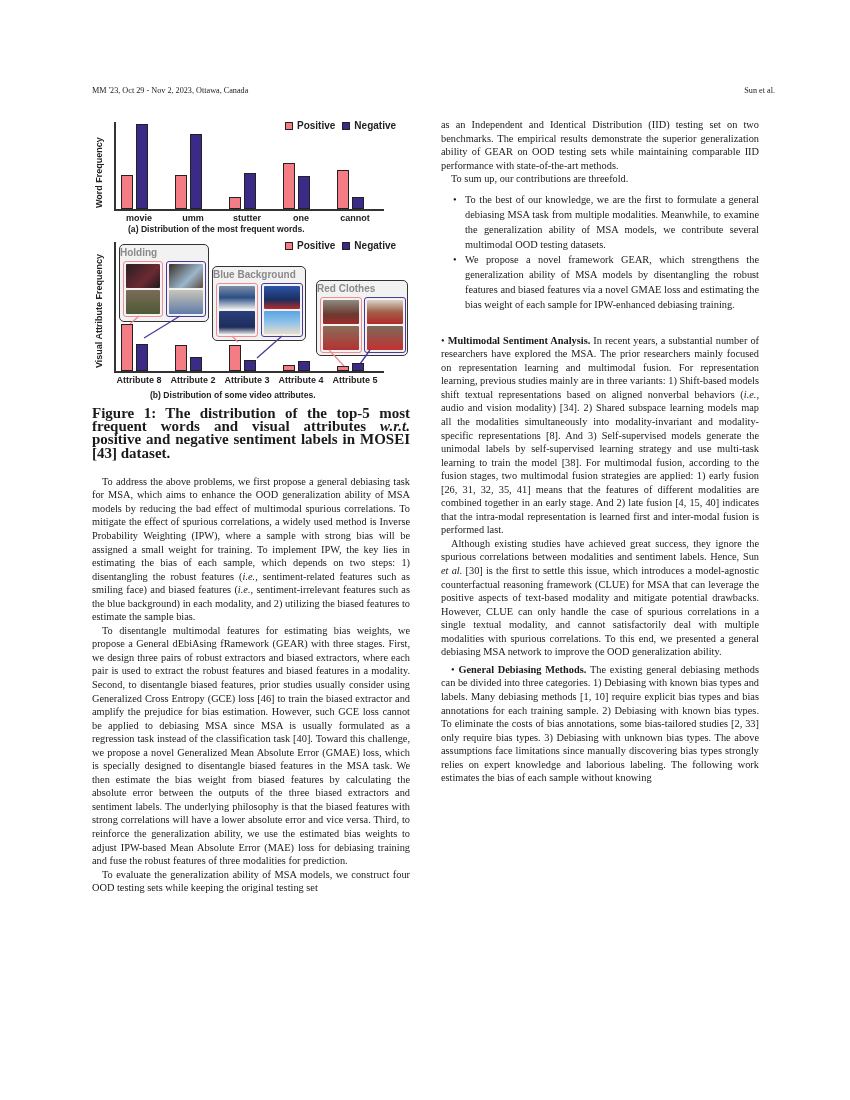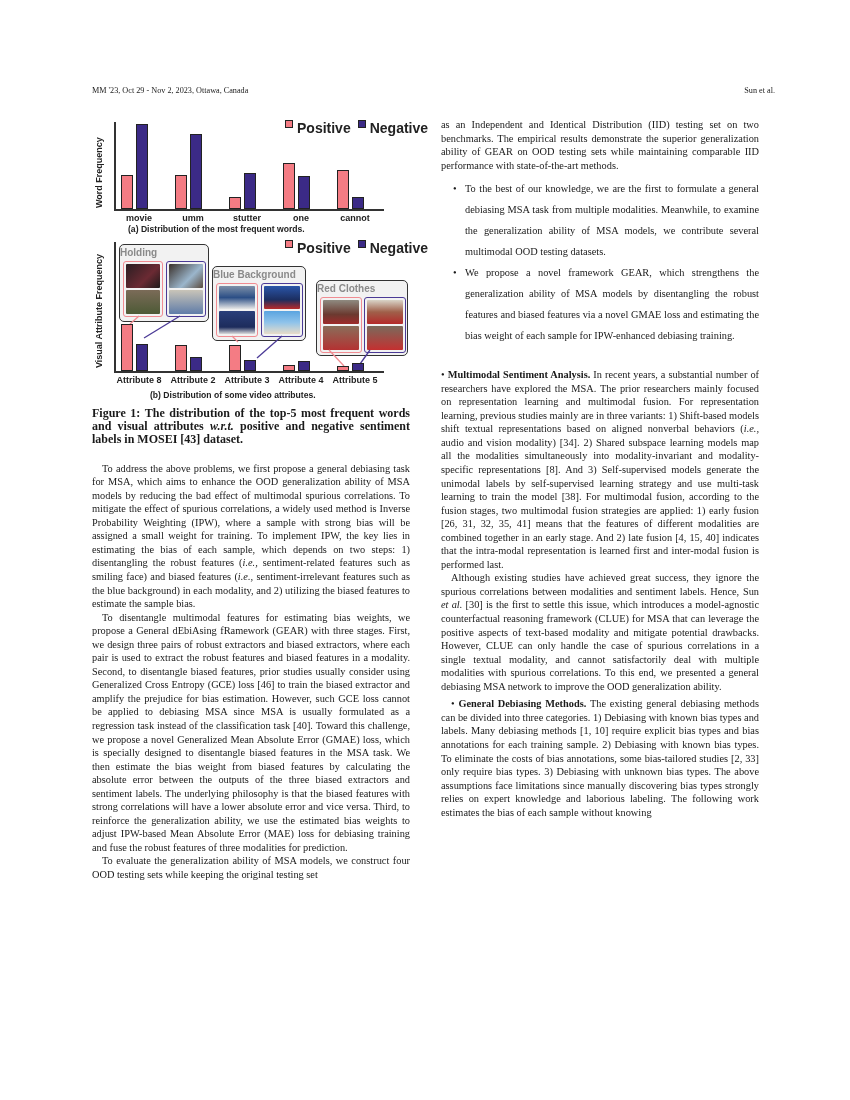--- a/index.html
+++ b/index.html
@@ -25,40 +25,40 @@
   .chart-b { top: 120px; height: 165px; }
   .ylabel { position: absolute; font-weight: bold; font-size: 9px; color: #222;
             transform: rotate(-90deg); transform-origin: left top; white-space: nowrap; }
   .axis-x { position: absolute; height: 1.5px; background: #333; }
   .axis-y { position: absolute; width: 1.5px; background: #333; }
   .bar { position: absolute; bottom: 0; width: 12px; box-sizing: border-box; border: 1px solid #222; }
   .bar.pos { background: #f47c84; }
   .bar.neg { background: #3b2a86; }
   .xtick { position: absolute; font-size: 9px; font-weight: bold; color: #222; text-align: center; white-space: nowrap; }
   .subcap { position: absolute; font-size: 8.6px; font-weight: bold; color: #222; white-space: nowrap; }
-  .legend { position: absolute; font-size: 14px; font-weight: bold; color: #222; white-space: nowrap; display: flex; gap: 3px; }
+  .legend { position: absolute; font-size: 10px; font-weight: bold; color: #222; white-space: nowrap; display: flex; align-items: center; gap: 3px; }
   .legend .sw { display: inline-block; width: 6px; height: 6px; border: 1px solid #222; margin-right: 1px; }
   .legend .sw.pos { background: #f47c84; }
   .legend .sw.neg { background: #3b2a86; }
 
   .callout { position: absolute; border: 1.6px solid #333; border-radius: 5px; background: #f2f2f2; box-sizing: border-box; }
   .callout .ctitle { position: absolute; top: 2px; left: 0; right: 0; font-size: 10px; font-weight: bold; color: #8a8a8a; }
   .group { position: absolute; border-radius: 3px; box-sizing: border-box; padding: 2px; display: grid; grid-template-rows: 1fr 1fr; gap: 2px; }
   .group.pos { border: 1.6px solid #f08c92; }
   .group.neg { border: 1.6px solid #4b3a96; }
   .thumb { border-radius: 1px; }
   svg.lines { position: absolute; left: 0; top: 0; pointer-events: none; }
 
-  .figcaption { margin-top: 4px; font-size: 12px; line-height: 13.2px; font-weight: bold; text-align: justify; }
+  .figcaption { margin-top: 4px; font-size: 15px; line-height: 13.2px; font-weight: bold; text-align: justify; }
   .figcaption i { font-weight: bold; }
 
   h2.section { margin: 0; font-size: 12.5px; font-weight: bold; letter-spacing: 0.3px; }
   h2.section .num { display: inline-block; width: 20px; }
   ul.contrib { margin: 6px 0 0 0; padding: 0 0 0 24px; list-style: none; }
-  ul.contrib li { position: relative; font-size: 10.35px; line-height: 21px; text-align: justify; }
+  ul.contrib li { position: relative; font-size: 10.35px; line-height: 15px; text-align: justify; }
   ul.contrib li::before { content: "\2022"; position: absolute; left: -12px; top: 0; }
   b.run { font-weight: bold; }
 </style>
 </head>
 <body>
 
 <div class="header">
   <span class="left">MM '23, Oct 29 - Nov 2, 2023, Ottawa, Canada</span>
   <span class="right">Sun et al.</span>
 </div>
@@ -175,20 +175,21 @@
   <div class="figcaption"><span>Figure 1: The distribution of the top-5 most frequent words and visual attributes </span><i>w.r.t.</i><span> positive and negative sentiment labels in MOSEI [43] dataset.</span></div>
 
   <div style="height:15px;"></div>
   <p class="body indent"><span>To address the above problems, we first propose a general debiasing task for MSA, which aims to enhance the OOD generalization ability of MSA models by reducing the bad effect of multimodal spurious correlations. To mitigate the effect of spurious correlations, a widely used method is Inverse Probability Weighting (IPW), where a sample with strong bias will be assigned a small weight for training. To implement IPW, the key lies in estimating the bias of each sample, which depends on two steps: 1) disentangling the robust features (</span><i>i.e.,</i><span> sentiment-related features such as smiling face) and biased features (</span><i>i.e.,</i><span> sentiment-irrelevant features such as the blue background) in each modality, and 2) utilizing the biased features to estimate the sample bias.</span></p>
   <p class="body indent">To disentangle multimodal features for estimating bias weights, we propose a General dEbiAsing fRamework (GEAR) with three stages. First, we design three pairs of robust extractors and biased extractors, where each pair is used to extract the robust features and biased features in a modality. Second, to disentangle biased features, prior studies usually consider using Generalized Cross Entropy (GCE) loss [46] to train the biased extractor and amplify the prejudice for bias estimation. However, such GCE loss cannot be applied to debiasing MSA since MSA is usually formulated as a regression task instead of the classification task [40]. Toward this challenge, we propose a novel Generalized Mean Absolute Error (GMAE) loss, which is specially designed to disentangle biased features in the MSA task. We then estimate the bias weight from biased features by calculating the absolute error between the outputs of the three biased extractors and sentiment labels. The underlying philosophy is that the biased features with strong correlations will have a lower absolute error and vice versa. Third, to reinforce the generalization ability, we use the estimated bias weights to adjust IPW-based Mean Absolute Error (MAE) loss for debiasing training and fuse the robust features of three modalities for prediction.</p>
   <p class="body indent">To evaluate the generalization ability of MSA models, we construct four OOD testing sets while keeping the original testing set</p>
 </div>
 
 <div class="col col-right">
   <p class="body">as an Independent and Identical Distribution (IID) testing set on two benchmarks. The empirical results demonstrate the superior generalization ability of GEAR on OOD testing sets while maintaining comparable IID performance with state-of-the-art methods.</p>
+  <p class="body indent">To sum up, our contributions are threefold.</p>
   <ul class="contrib">
     <li>To the best of our knowledge, we are the first to formulate a general debiasing MSA task from multiple modalities. Meanwhile, to examine the generalization ability of MSA models, we contribute several multimodal OOD testing datasets.</li>
     <li>We propose a novel framework GEAR, which strengthens the generalization ability of MSA models by disentangling the robust features and biased features via a novel GMAE loss and estimating the bias weight of each sample for IPW-enhanced debiasing training.</li>
   </ul>
 
   <div style="height:14px;"></div>
   <div style="height:8px;"></div>
 
   <p class="body">• <b class="run">Multimodal Sentiment Analysis.</b><span> In recent years, a substantial number of researchers have explored the MSA. The prior researchers mainly focused on representation learning and multimodal fusion. For representation learning, previous studies mainly are in three variants: 1) Shift-based models shift textual representations based on aligned nonverbal behaviors (</span><i>i.e.,</i><span> audio and vision modality) [34]. 2) Shared subspace learning models map all the modalities simultaneously into modality-invariant and modality-specific representations [8]. And 3) Self-supervised models generate the unimodal labels by self-supervised learning strategy and use multi-task learning to train the model [38]. For multimodal fusion, according to the fusion stages, two multimodal fusion strategies are applied: 1) early fusion [26, 31, 32, 35, 41] means that the features of different modalities are combined together in an early stage. And 2) late fusion [4, 15, 40] indicates that the intra-modal representation is learned first and inter-modal fusion is performed last.</span></p>
   <p class="body indent"><span>Although existing studies have achieved great success, they ignore the spurious correlations between modalities and sentiment labels. Hence, Sun </span><i>et al.</i><span> [30] is the first to settle this issue, which introduces a model-agnostic counterfactual reasoning framework (CLUE) for MSA that can leverage the positive aspects of text-based modality and mitigate potential drawbacks. However, CLUE can only handle the case of spurious correlations in a single textual modality, and cannot satisfactorily deal with multiple modalities with spurious correlations. To this end, we presented a general debiasing MSA network to improve the OOD generalization ability.</span></p>

